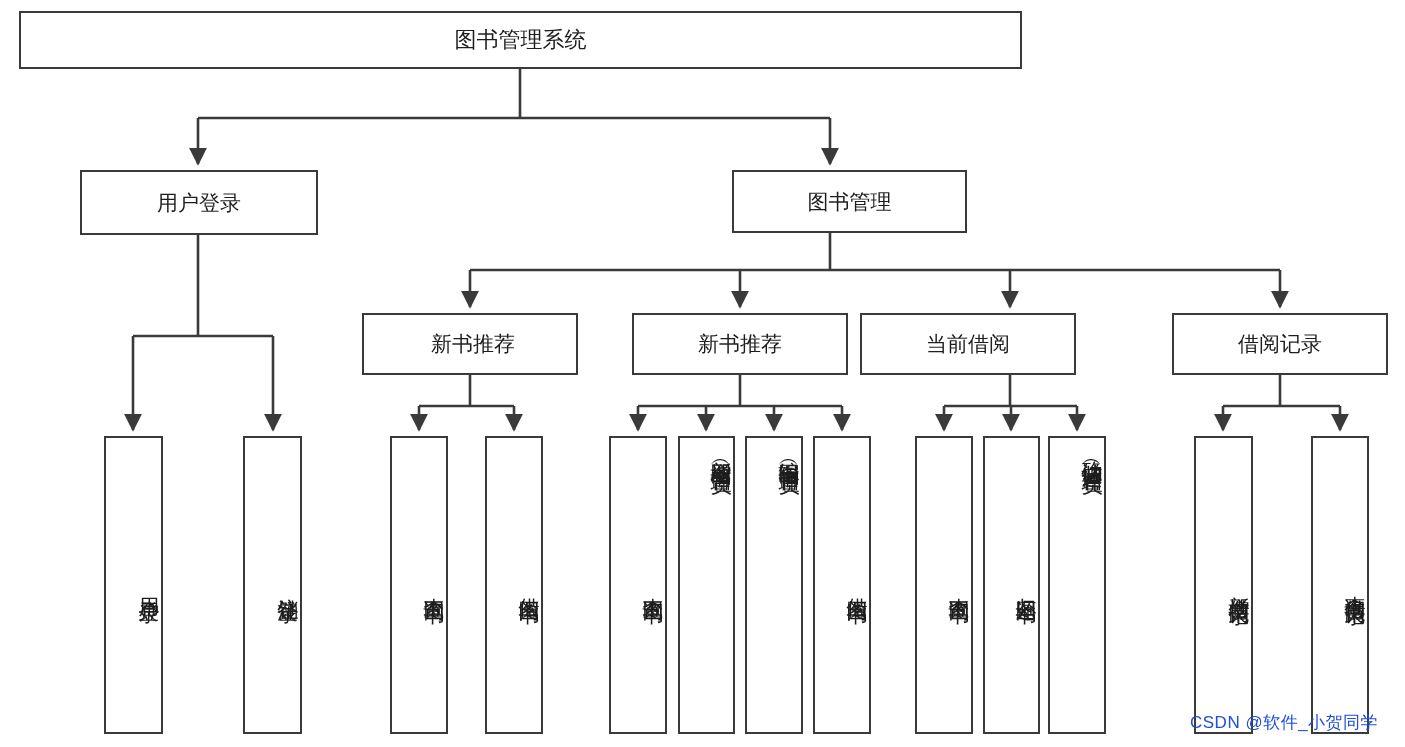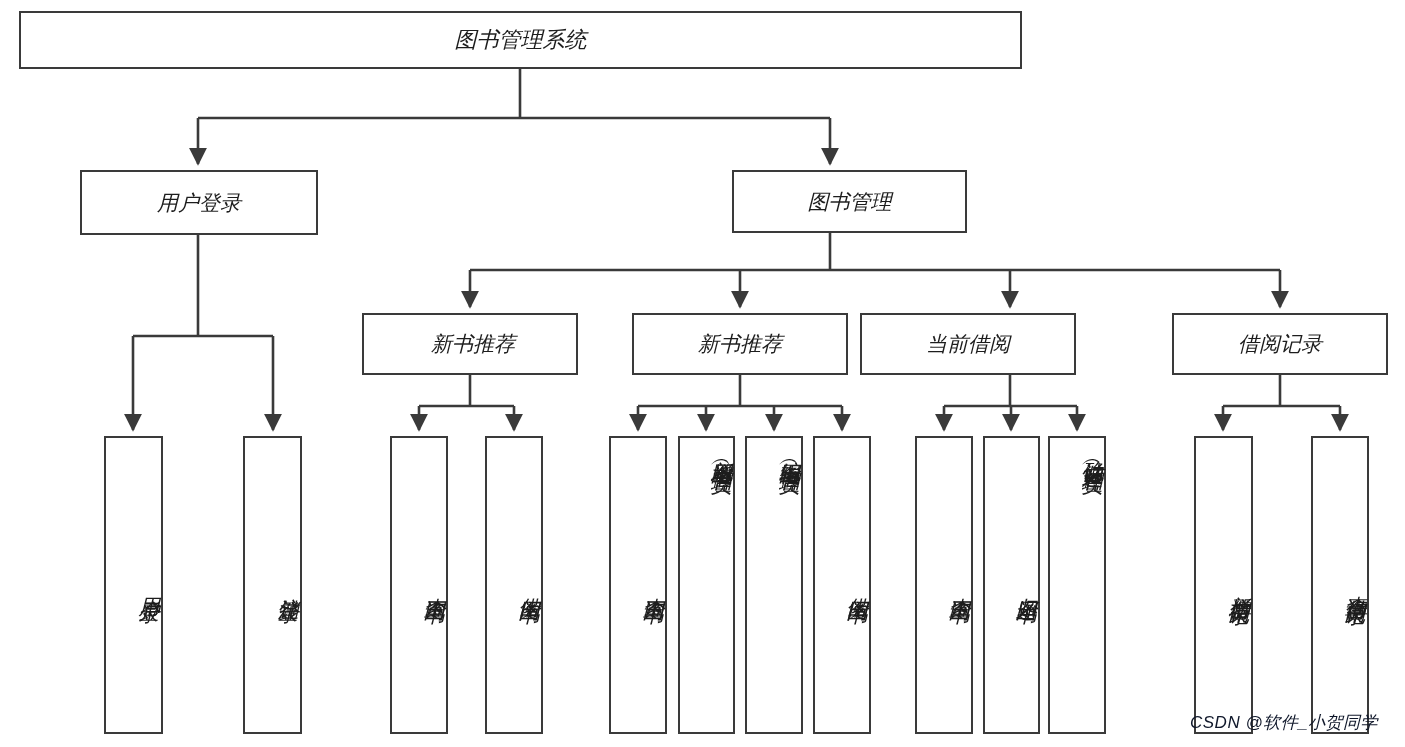--- a/index.html
+++ b/index.html
@@ -2,21 +2,21 @@
 <html><head>
 <meta charset="utf-8">
 <style>
   html,body{margin:0;padding:0;}
   body{
     width:1405px;height:747px;
     background:#ffffff;
     font-family:"Liberation Sans","DejaVu Sans",sans-serif;
     overflow:hidden;
   }
-  #canvas{position:relative;width:1405px;height:531px;font-style:italic;}
+  #canvas{position:relative;width:1405px;height:531px;}
   #edges{position:absolute;left:0;top:0;width:1405px;height:747px;}
 
   .node{
     position:absolute;
     box-sizing:border-box;
     border:2px solid #3a3a3a;
     background:#ffffff;
     color:#1d1d1d;
     display:flex;
     align-items:center;
@@ -35,21 +35,21 @@
     padding-bottom:6px;
     align-items:flex-start;
     justify-content:center;
   }
   .node.v.topalign{ justify-content:flex-start; }
 
   #watermark{
     position:absolute;
     left:1190px; top:711px;
     font-size:17px;
-    color:#0f172a;
+    color:#1d4ed8;
     letter-spacing:0.5px;
     white-space:nowrap;
     font-family:"Liberation Sans","DejaVu Sans",sans-serif;
   }
 </style>
 </head>
 <body>
 
 <div id="canvas">
 

